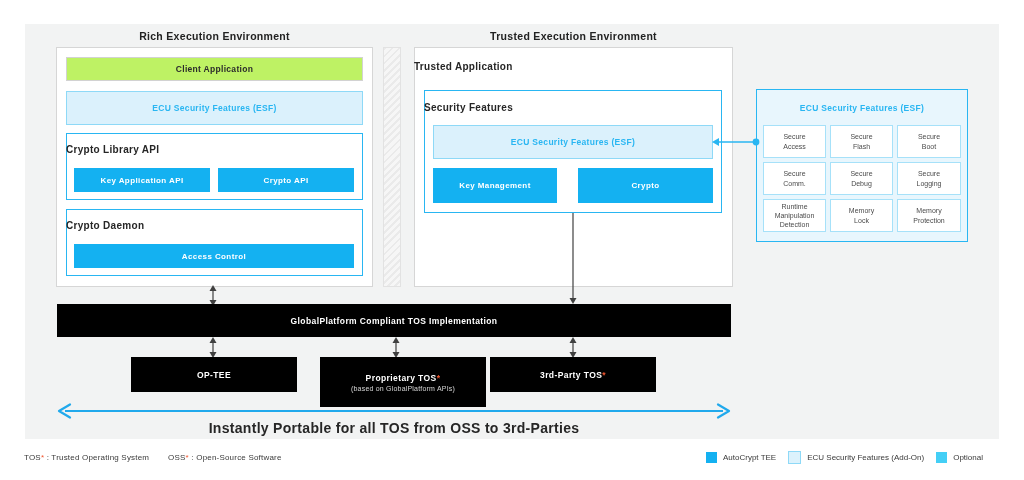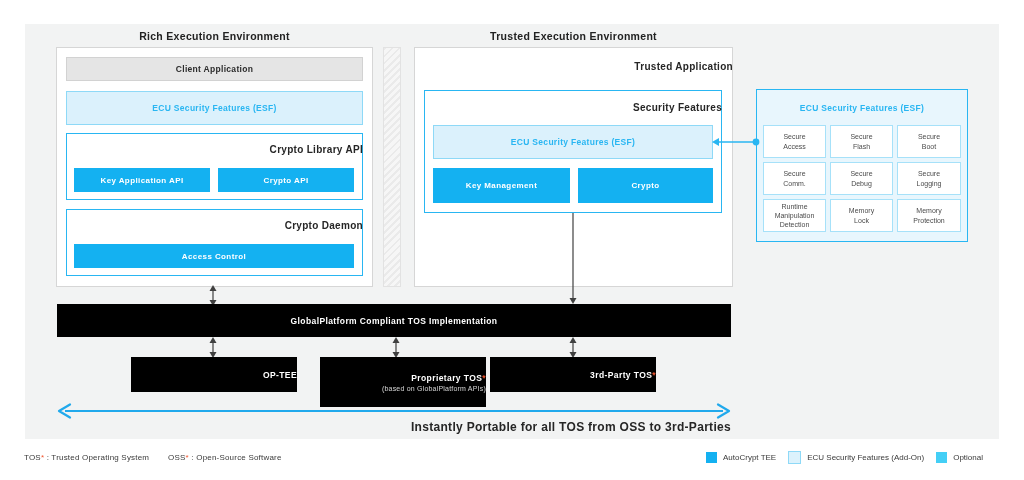--- a/index.html
+++ b/index.html
@@ -6,43 +6,43 @@
   body{
     width:1024px;height:480px;position:relative;background:#ffffff;
     font-family:"Liberation Sans", sans-serif;color:#2e2e2e;
     -webkit-font-smoothing:antialiased;overflow:hidden;
   }
   .abs{position:absolute;box-sizing:border-box;}
   .panel-bg{background:#f2f3f3;}
   .section-title{font-size:10.5px;font-weight:bold;color:#222;text-align:center;letter-spacing:.3px;}
   .white-box{background:#ffffff;border:1px solid #d6d6d6;}
   .blue-box{background:#ffffff;border:1px solid #29b6f2;}
-  .box-heading{font-size:10px;font-weight:bold;color:#262626;text-align:right;letter-spacing:.3px;}
-  .gray-box{background:#e5e5e5;border:1px solid #d2d2d2;display:flex;align-items:center;justify-content:center;
+  .box-heading{font-size:10px;font-weight:bold;color:#262626;text-align:left;letter-spacing:.3px;}
+  .gray-box{background:#bef264;border:1px solid #d2d2d2;display:flex;align-items:center;justify-content:center;
     font-size:8.5px;font-weight:bold;color:#2b2b2b;letter-spacing:.3px;}
   .esf-box{background:#dbf1fc;border:1px solid #8ed9f7;display:flex;align-items:center;justify-content:center;
     font-size:8.5px;font-weight:bold;color:#29b6f2;letter-spacing:.3px;}
   .solid-box{background:#14b1f1;display:flex;align-items:center;justify-content:center;
     font-size:8px;font-weight:bold;color:#ffffff;letter-spacing:.4px;}
   .cyan{background:#000000;}
   .hatch{
     background:repeating-linear-gradient(135deg,#eaeaea 0 2px,#f6f6f6 2px 5px);
     border:1px solid #e2e2e2;
   }
   .bar{display:flex;align-items:center;justify-content:center;font-size:8.5px;font-weight:bold;
     color:#ffffff;letter-spacing:.4px;}
-  .tos-box{display:flex;flex-direction:column;align-items:flex-end;justify-content:center;color:#fff;}
+  .tos-box{display:flex;flex-direction:column;align-items:center;justify-content:center;color:#fff;}
   .tos-label{font-size:8.5px;font-weight:bold;letter-spacing:.4px;}
   .tos-label .star{color:#f0552e;}
   .tos-sub{font-size:7px;color:rgba(255,255,255,.82);margin-top:2px;letter-spacing:.2px;}
   .esf-panel{background:#e8f6fd;border:1px solid #29b6f2;}
   .esf-panel-title{font-size:8.5px;font-weight:bold;color:#29b6f2;text-align:center;letter-spacing:.3px;}
   .feature-box{background:#ffffff;border:1px solid #a6e1f9;display:flex;align-items:center;justify-content:center;
     text-align:center;font-size:7px;color:#4b4b4b;white-space:pre-line;line-height:1.3;}
-  .portable-label{font-size:12px;font-weight:bold;color:#262626;text-align:right;letter-spacing:.3px;}
+  .portable-label{font-size:14px;font-weight:bold;color:#262626;text-align:center;letter-spacing:.3px;}
   .footer-note{font-size:8px;color:#3a3a3a;letter-spacing:.2px;}
   .footer-note .star{color:#f0552e;}
   .footer-note .term{font-weight:normal;}
   .legend{display:flex;align-items:center;gap:12px;}
   .legend-item{display:flex;align-items:center;gap:6px;}
   .legend-swatch{width:11px;height:11px;display:inline-block;}
   .sw-solid{background:#14b1f1;}
   .sw-addon{background:#dcf2fc;border:1px solid #8ed9f7;}
   .sw-optional{background:#44cff6;}
   .legend-label{font-size:8px;color:#3a3a3a;}
@@ -69,21 +69,21 @@
 
 <div class="abs hatch" style="left:383px;top:47px;width:18px;height:240px;"></div>
 
 <div class="abs section-title" style="left:414px;top:30px;width:319px;">Trusted Execution Environment</div>
 <div class="abs white-box" style="left:414px;top:47px;width:319px;height:240px;"></div>
 <div class="abs box-heading" style="left:414px;top:61px;width:319px;">Trusted Application</div>
 
 <div class="abs blue-box" style="left:424px;top:90px;width:298px;height:123px;"></div>
 <div class="abs box-heading" style="left:424px;top:102px;width:298px;">Security Features</div>
 <div class="abs esf-box" style="left:433px;top:125px;width:280px;height:34px;">ECU Security Features (ESF)</div>
-<div class="abs solid-box" style="left:433px;top:168px;width:137px;height:35px;">Key Management</div>
+<div class="abs solid-box" style="left:433px;top:168px;width:124px;height:35px;">Key Management</div>
 <div class="abs solid-box" style="left:578px;top:168px;width:135px;height:35px;">Crypto</div>
 
 <div class="abs esf-panel" style="left:756px;top:89px;width:212px;height:153px;"></div>
 <div class="abs esf-panel-title" style="left:756px;top:103px;width:212px;">ECU Security Features (ESF)</div>
 <div class="abs feature-box" style="left:763px;top:125px;width:63px;height:33px;">Secure
 Access</div>
 <div class="abs feature-box" style="left:830px;top:125px;width:63px;height:33px;">Secure
 Flash</div>
 <div class="abs feature-box" style="left:897px;top:125px;width:64px;height:33px;">Secure
 Boot</div>

